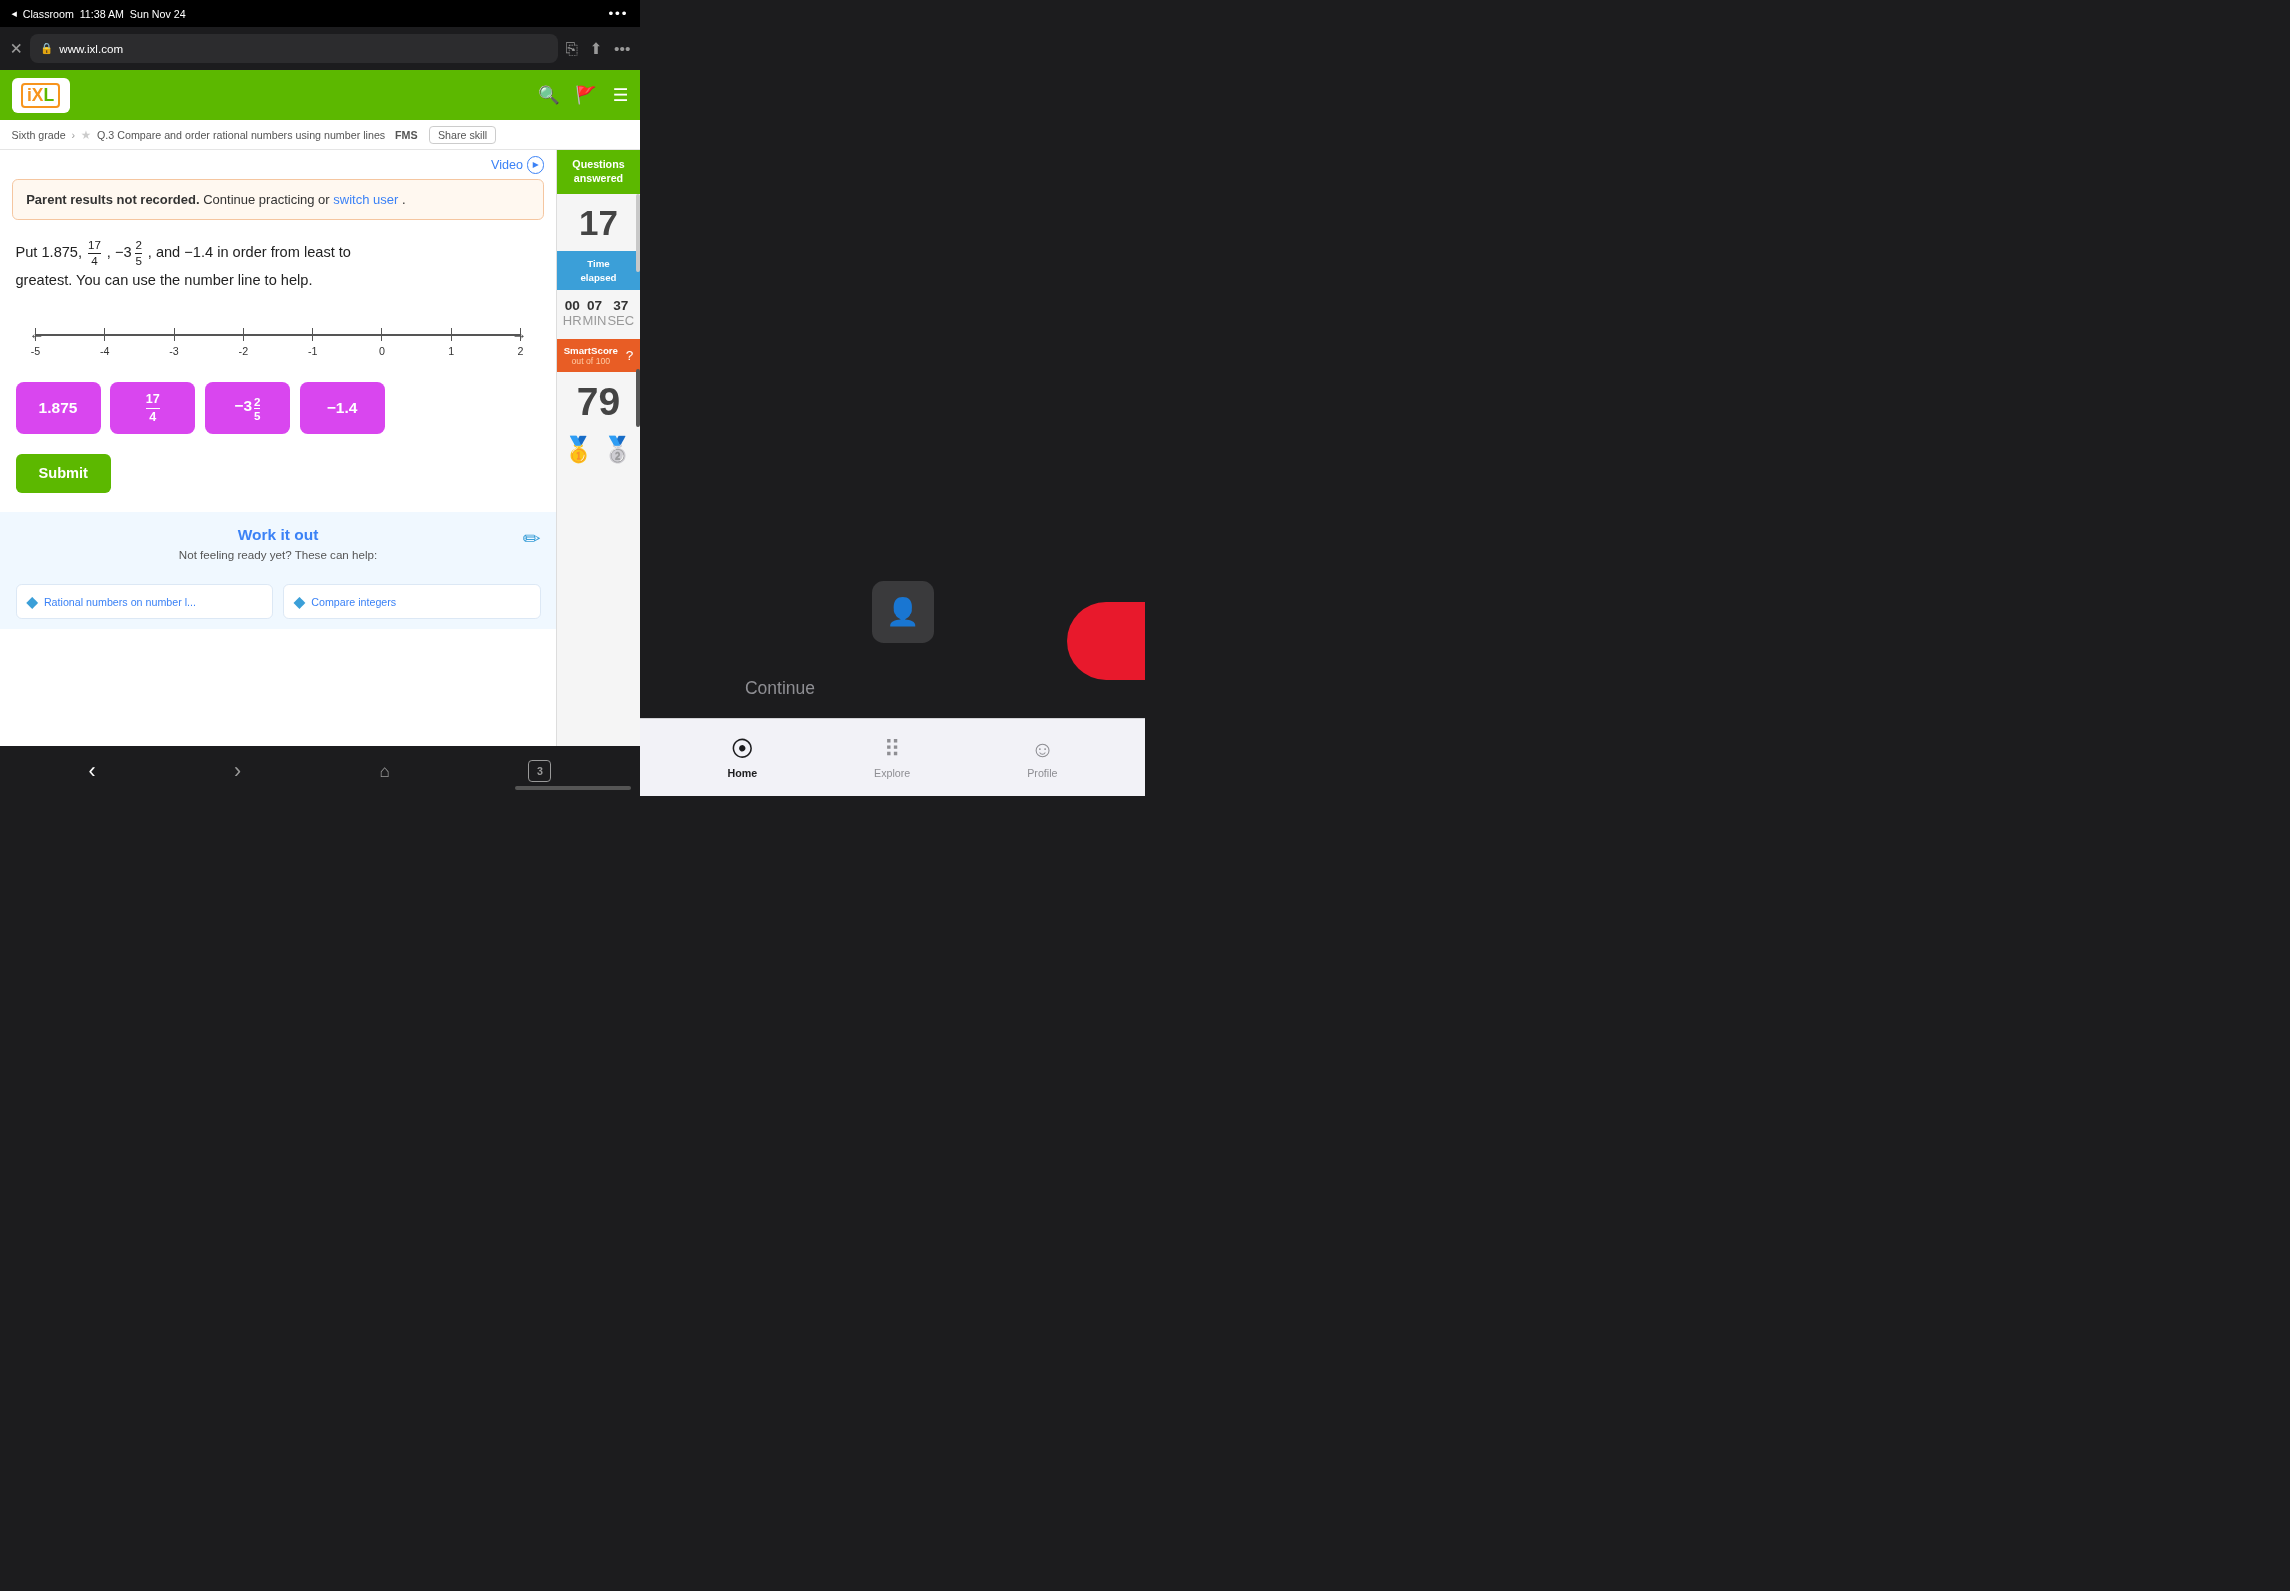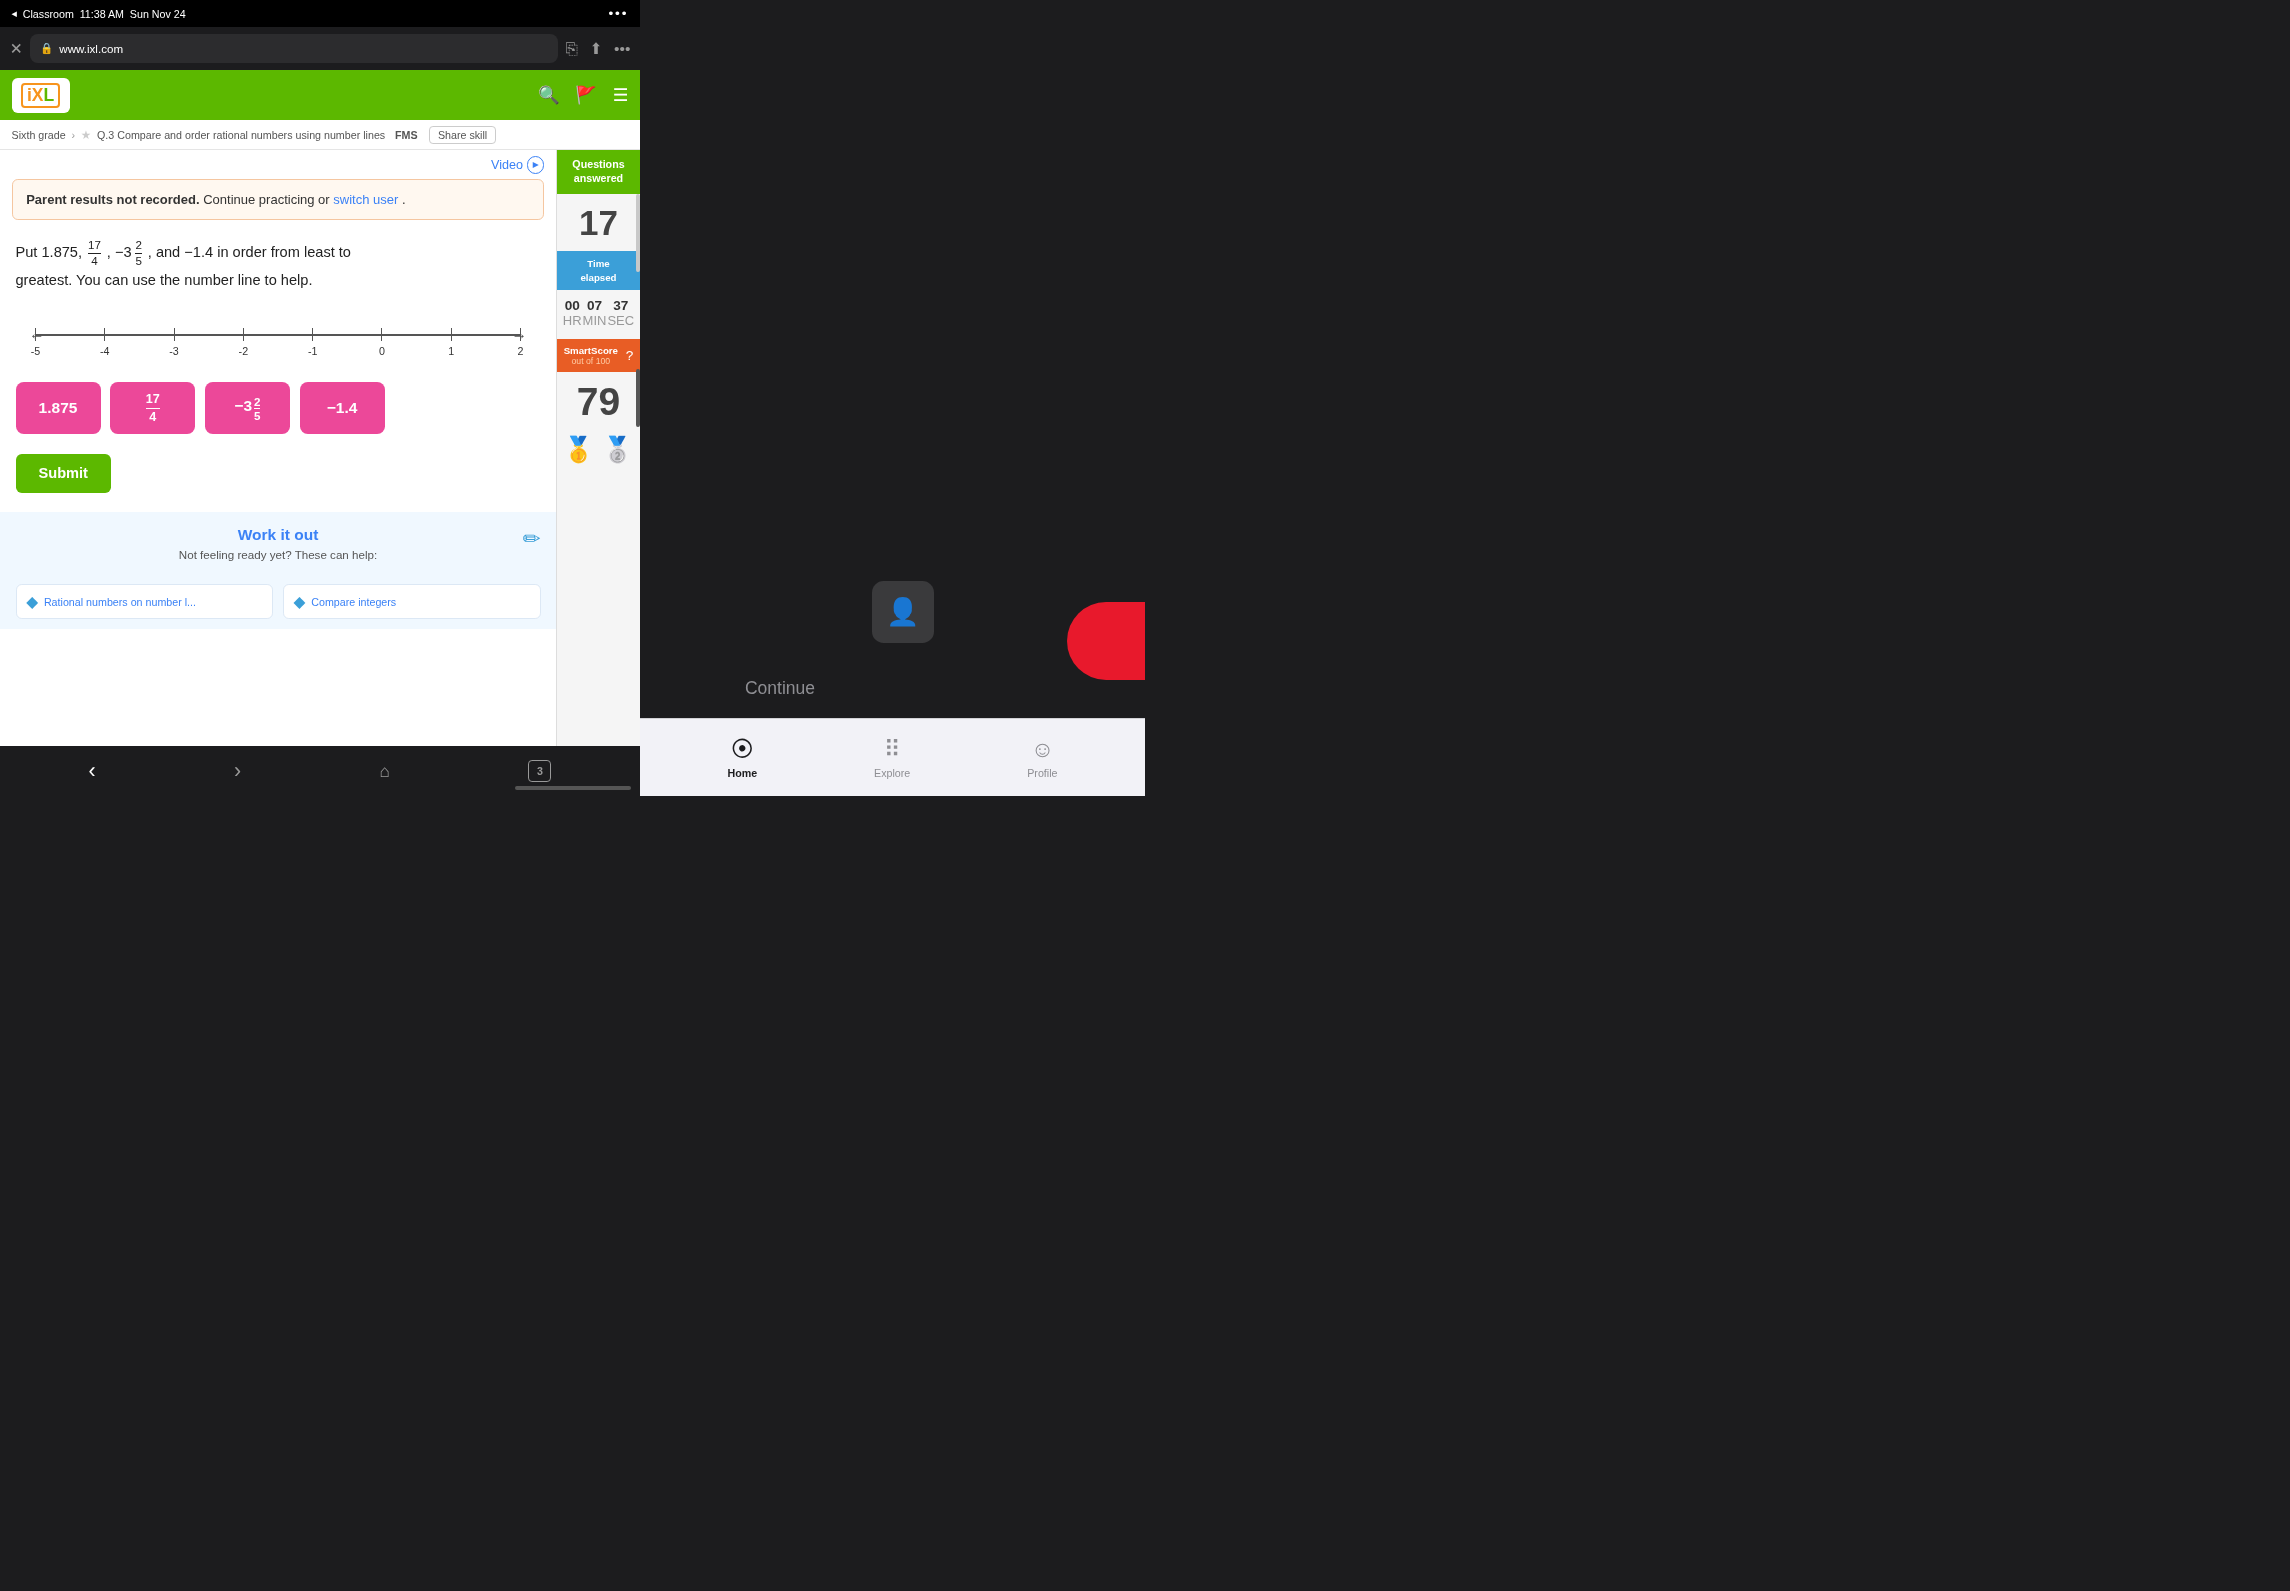--- a/index.html
+++ b/index.html
@@ -267,21 +267,21 @@
     }
 
     
     .answer-boxes {
       padding: 9.7px 15.5px;
       display: flex;
       gap: 9.7px;
       flex-wrap: wrap;
     }
     .answer-box {
-      background: #ec4899;
+      background: #d946ef;
       color: #fff;
       border-radius: 7.8px;
       width: 85px;
       height: 52px;
       display: flex;
       align-items: center;
       justify-content: center;
       font-size: 15.5px;
       font-weight: 600;
       cursor: pointer;

